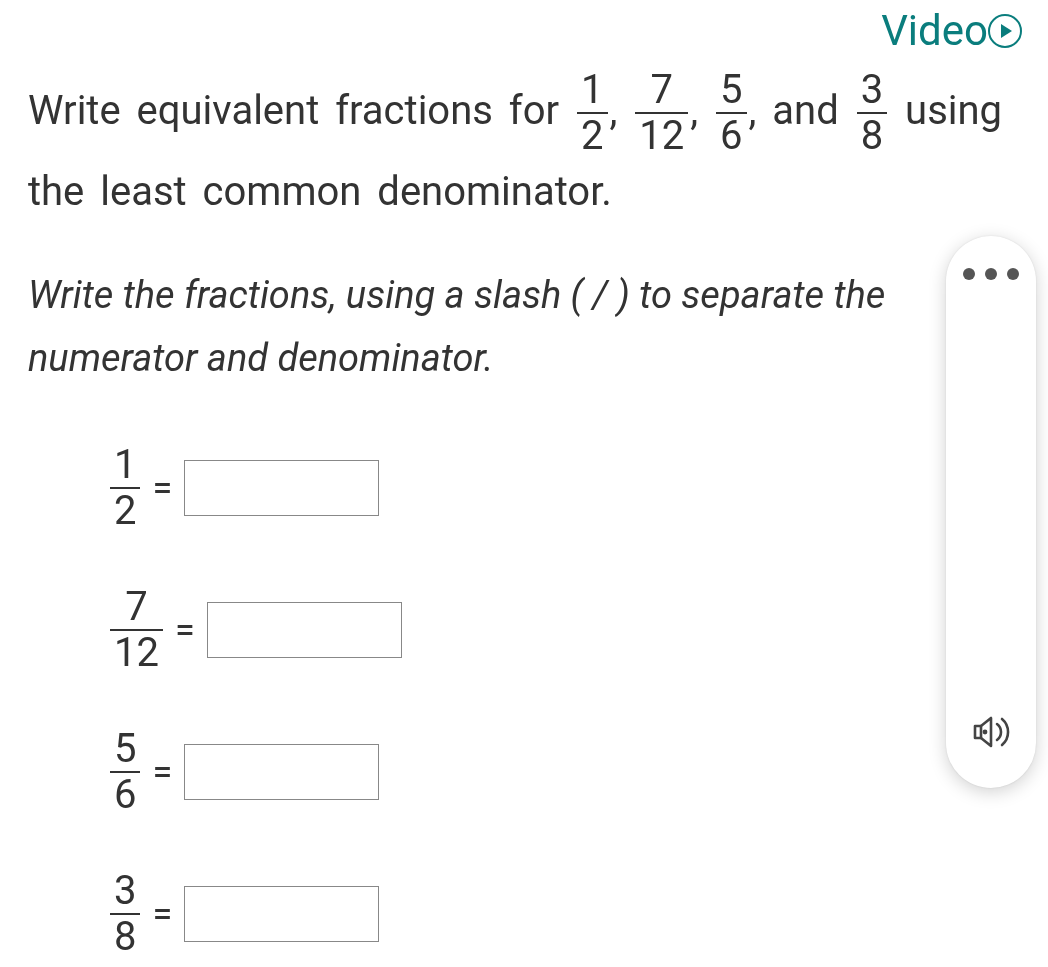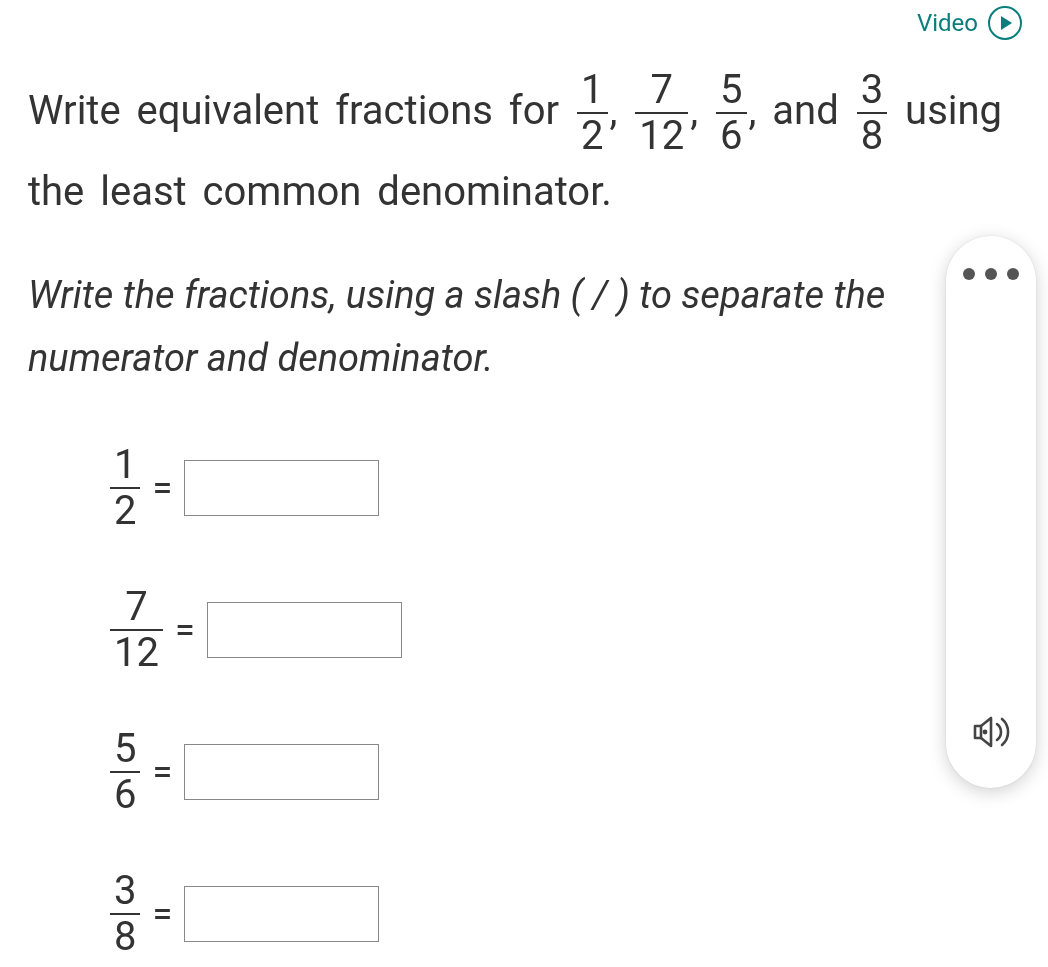--- a/index.html
+++ b/index.html
@@ -13,25 +13,24 @@
     color: #333;
     background: #fff;
     position: relative;
     overflow: hidden;
   }
   .video-link {
     position: absolute;
     top: 6px;
     right: 26px;
     color: #0a7d7d;
-    font-size: 24px;
+    font-size: 42px;
     font-weight: 400;
     display: flex;
     align-items: center;
-    gap: 10px;
     cursor: pointer;
   }
   .video-link .play-circle {
     width: 34px;
     height: 34px;
     border: 2.5px solid #0a7d7d;
     border-radius: 50%;
     display: flex;
     align-items: center;
     justify-content: center;

